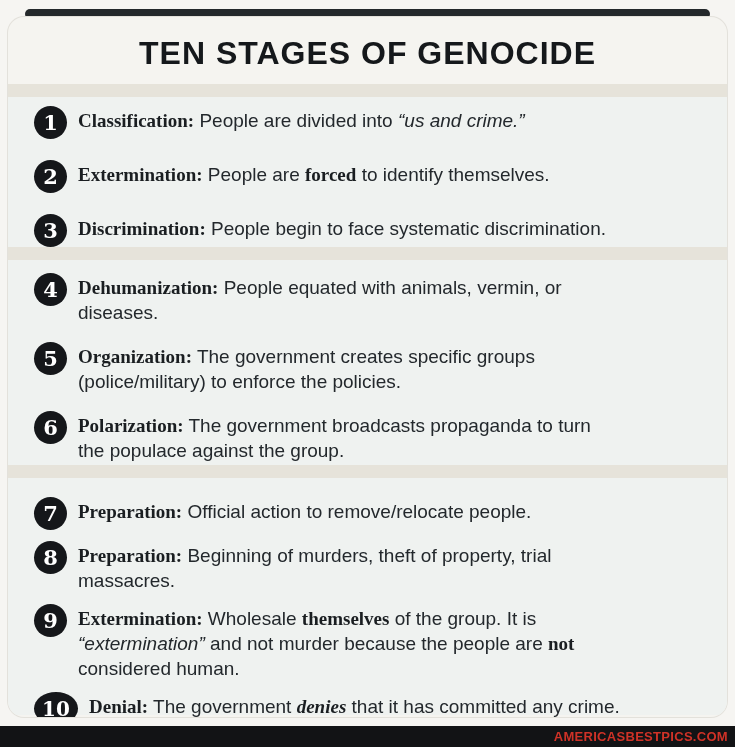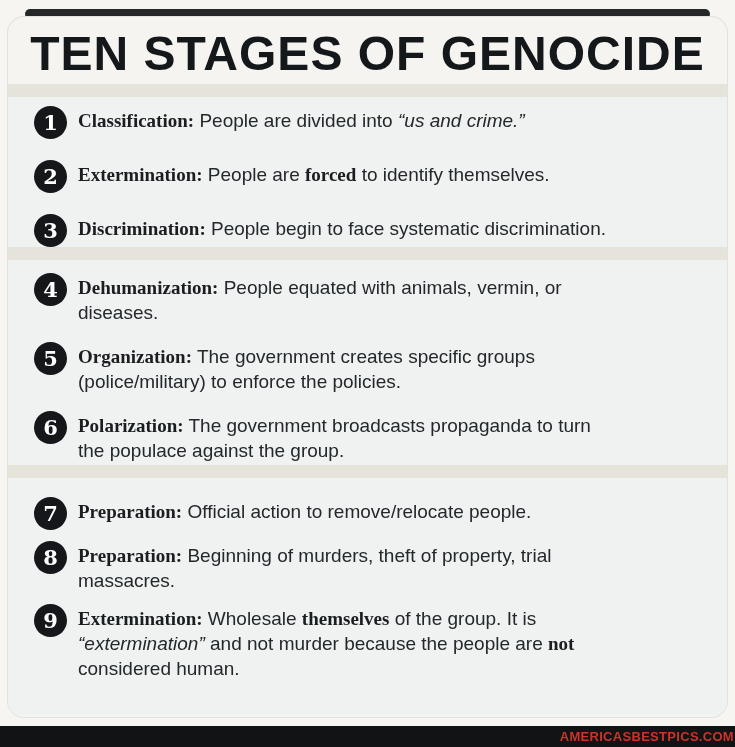--- a/index.html
+++ b/index.html
@@ -20,21 +20,21 @@
     background:#f5f4f0;
     border-radius:16px;
     overflow:hidden;
     display:flex;flex-direction:column;
     box-shadow:0 0 0 1px #e3e1db;
   }
   .title{
     height:61px;flex:none;
     display:flex;align-items:center;justify-content:center;
     margin:0;padding-top:6px;
-    font-size:48px;font-weight:bold;letter-spacing:1px;
+    font-size:32px;font-weight:bold;letter-spacing:1px;
     color:#15181b;
   }
   .sep{height:13px;flex:none;background:#e6e3da;}
   .panel{background:#eff2f0;flex:none;box-sizing:border-box;}
   .panel-0{height:150px;padding:11px 18px 0 26px;}
   .panel-1{height:205px;padding:15px 18px 0 26px;}
   .panel-2{height:237px;padding:21px 18px 0 26px;}
   .stage{display:flex;align-items:flex-start;}
   .panel-0 .stage{margin-bottom:23px;}
   .panel-1 .stage{margin-bottom:19px;}
@@ -53,21 +53,21 @@
   .stage-text{
     margin:0;flex:1;
     font-size:19px;line-height:25px;
     color:#23282c;
   }
   .stage-text b{color:#1a1e21;font-family:Liberation Serif, serif;}
   .footer-bar{
     position:absolute;left:0;right:0;top:726px;height:21px;
     background:#121315;
     display:flex;align-items:center;justify-content:flex-end;
-    padding-right:1px;box-sizing:border-box;
+    padding-right:7px;box-sizing:border-box;
   }
   .watermark{
     color:#cf3227;font-weight:bold;font-size:13px;letter-spacing:0.3px;
   }
 </style>
 </head>
 <body>
 
 <div class="top-accent-bar"></div>
 
@@ -110,18 +110,22 @@
         <p class="stage-text"><b>Preparation:</b> Official action to remove/relocate people.</p>
       </div>
       <div class="stage">
         <span class="badge">8</span>
         <p class="stage-text"><b>Preparation:</b> Beginning of murders, theft of property, trial<br>massacres.</p>
       </div>
       <div class="stage">
         <span class="badge">9</span>
         <p class="stage-text"><b>Extermination:</b> Wholesale <b>themselves</b> of the group. It is<br><i>“extermination”</i> and not murder because the people are <b>not</b><br>considered human.</p>
       </div>
+      <div class="stage">
+        <span class="badge wide">10</span>
+        <p class="stage-text"><b>Denial:</b> The government <i><b>denies</b></i> that it has committed any crime.</p>
+      </div>
     </div>
 </div>
 
 <div class="footer-bar">
   <span class="watermark">AMERICASBESTPICS.COM</span>
 </div>
 
 </body></html>

